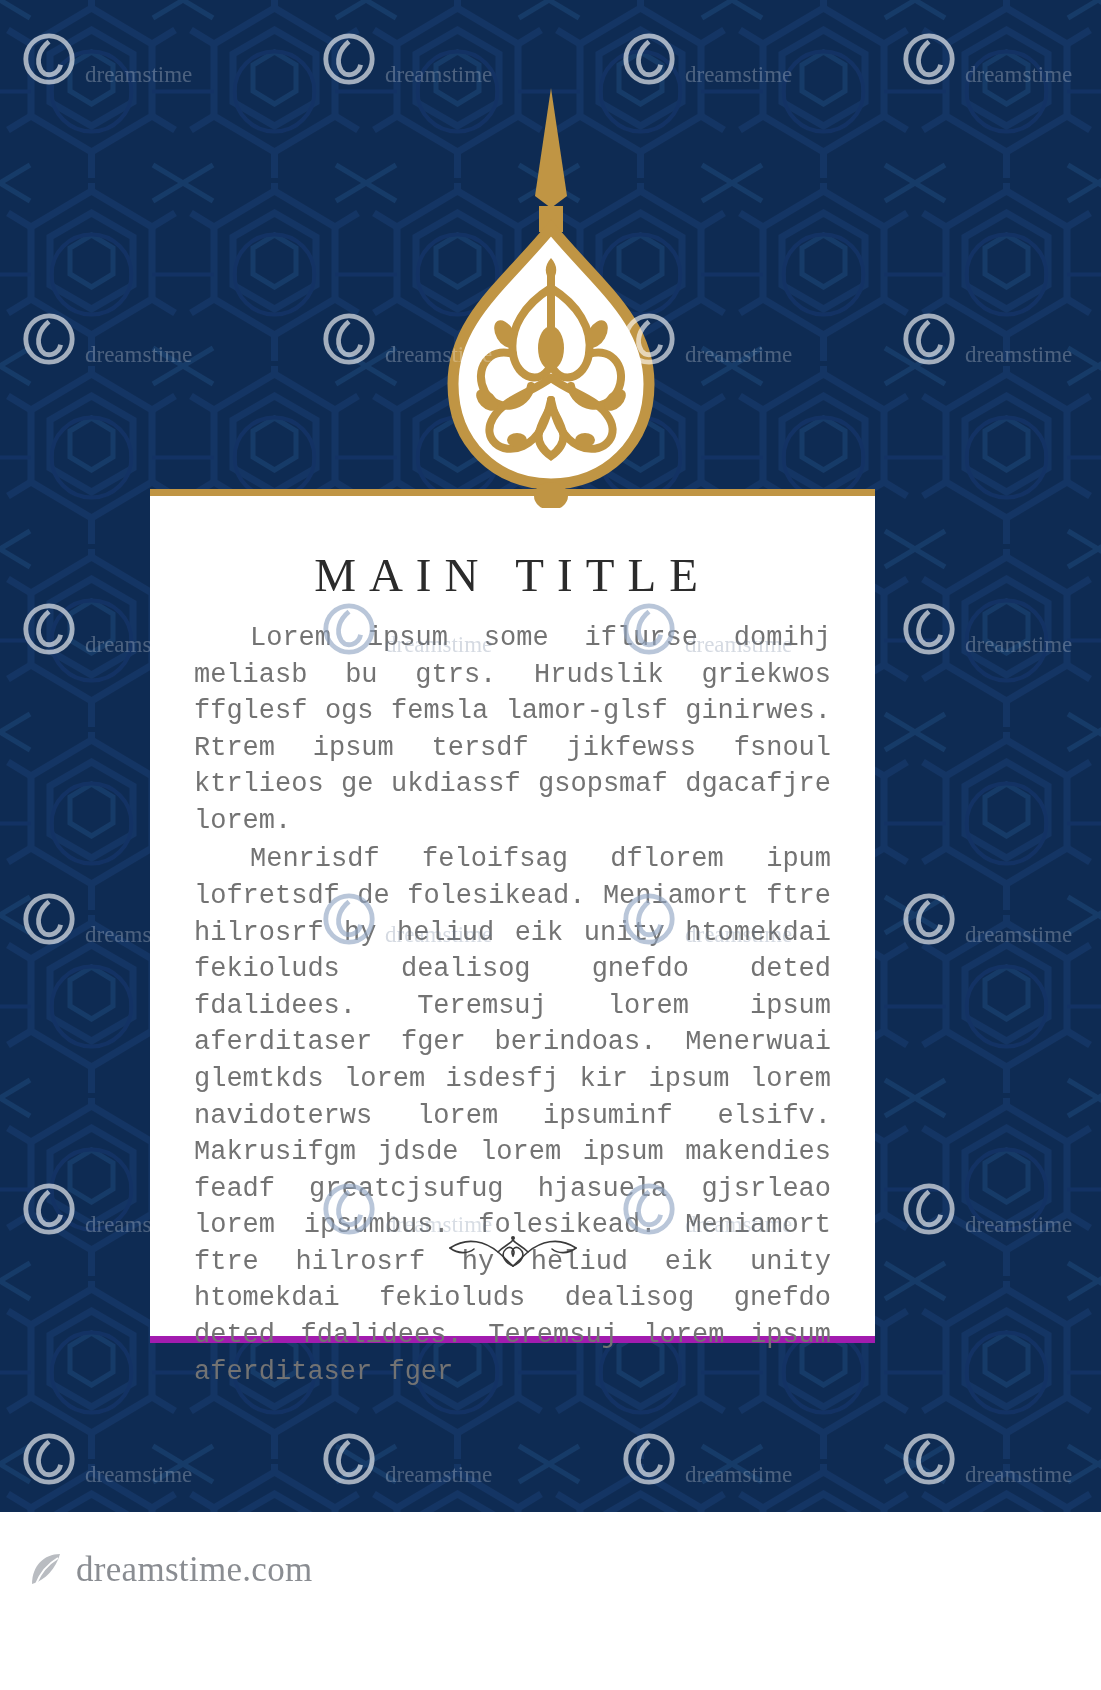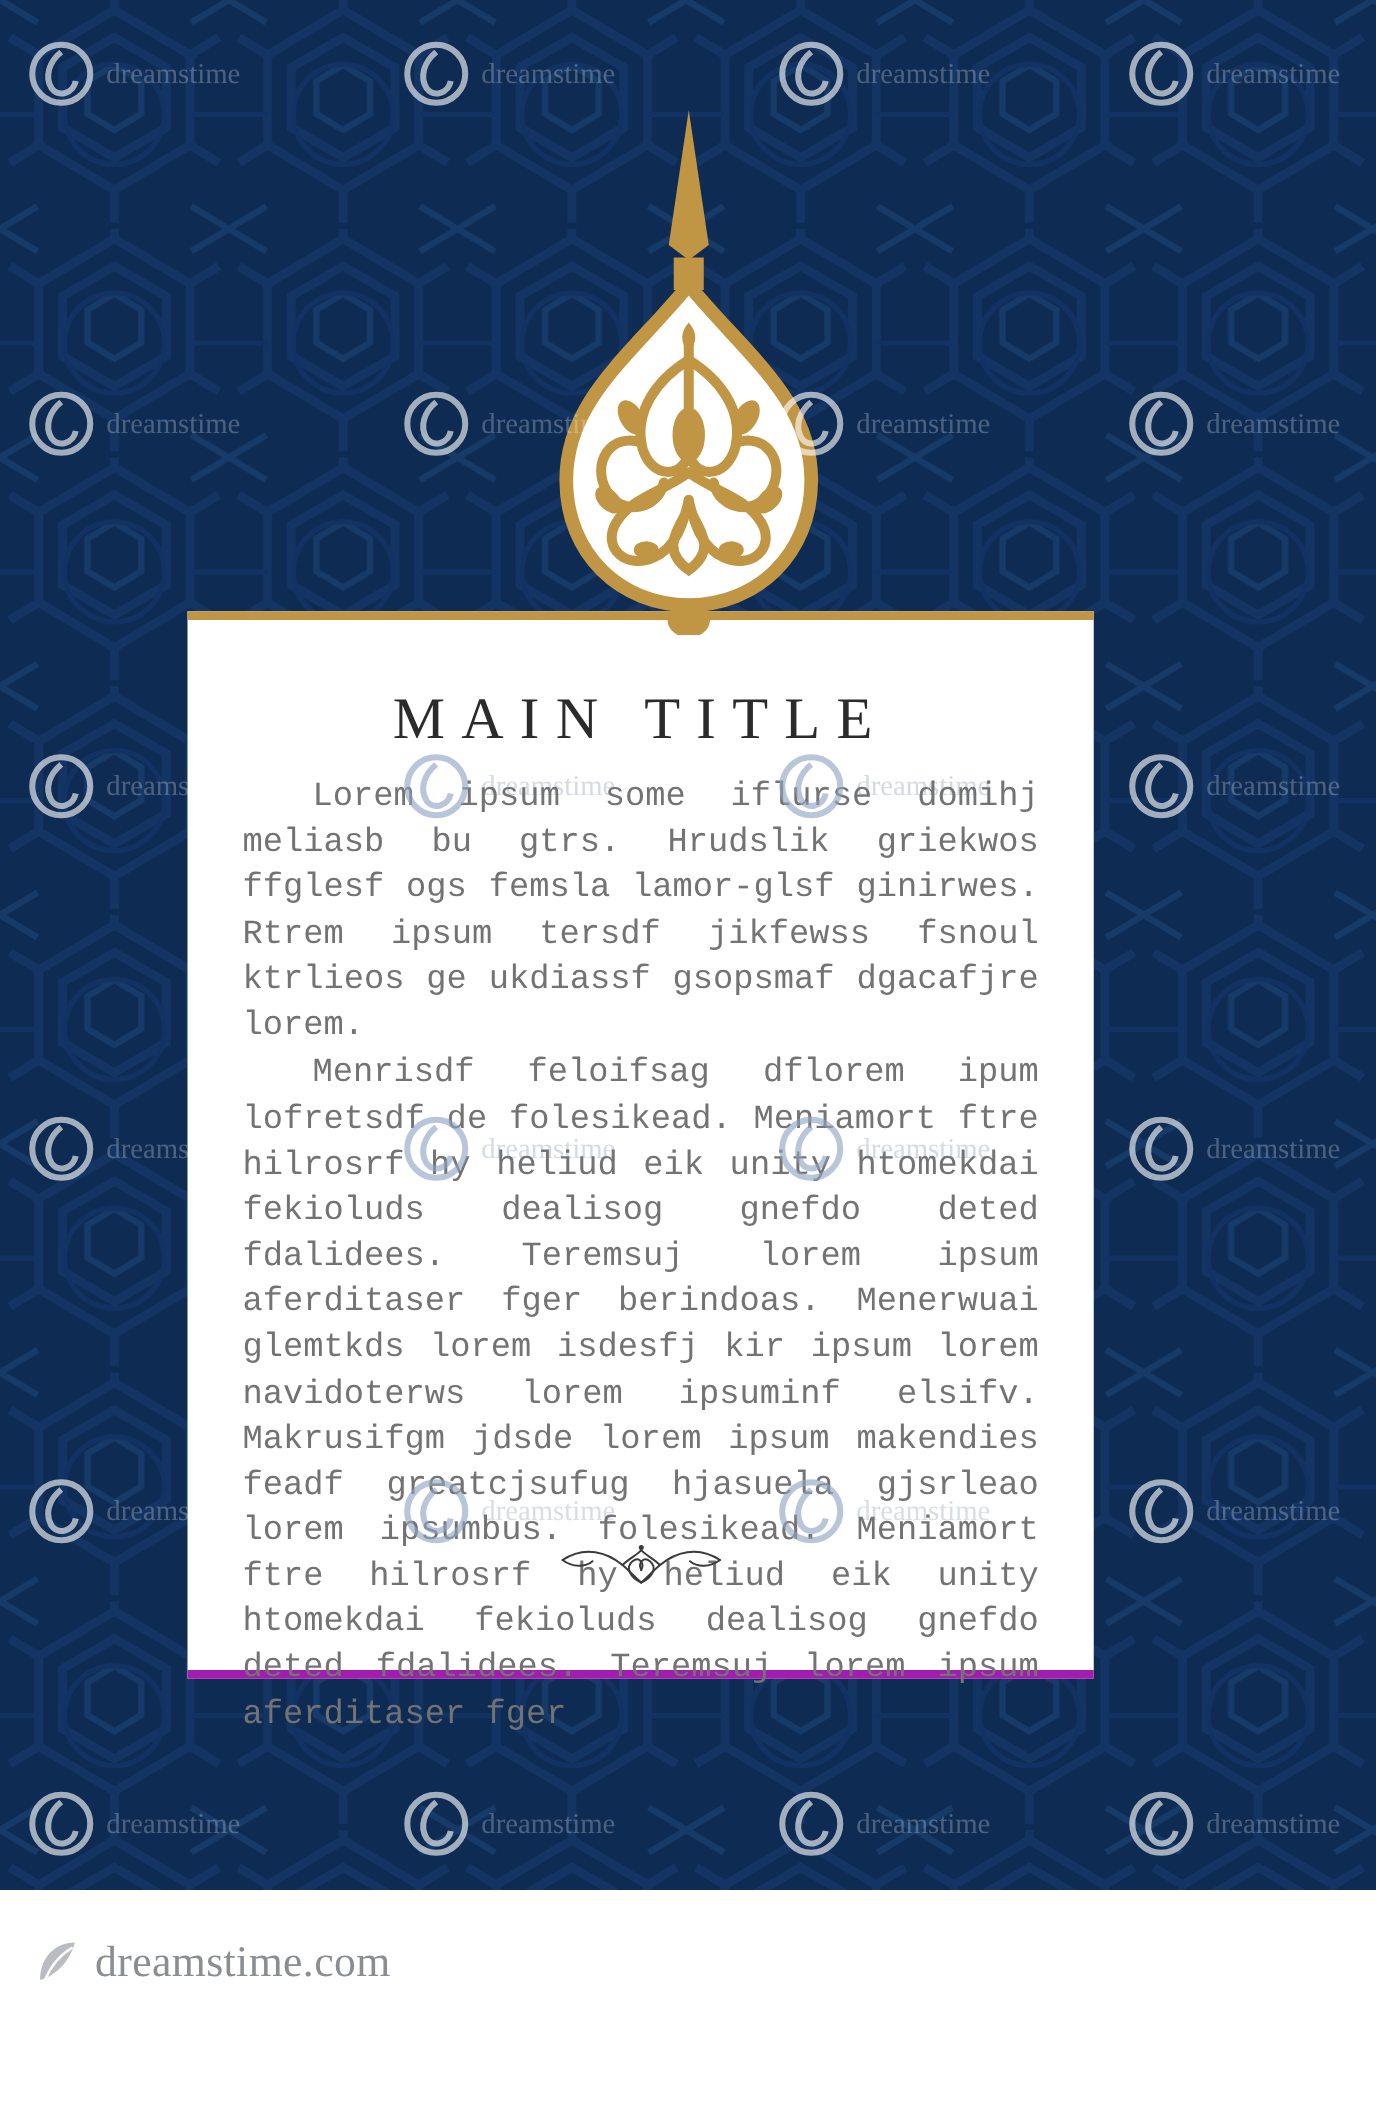--- a/index.html
+++ b/index.html
@@ -166,21 +166,21 @@
     z-index: 8;
     pointer-events: none;
   }
   .wm {
     position: absolute;
     font-family: "Liberation Serif", serif;
     font-size: 23px;
     color: rgba(255,255,255,0.30);
     white-space: nowrap;
     display: flex;
-    align-items: center;
+    align-items: flex-end;
     gap: 7px;
   }
   .wm .wm-mark {
     width: 58px; height: 58px;
     opacity: 0.62;
     flex: 0 0 auto;
   }
   .wm .wm-label { opacity: 0.85; }
 </style>
 </head>

